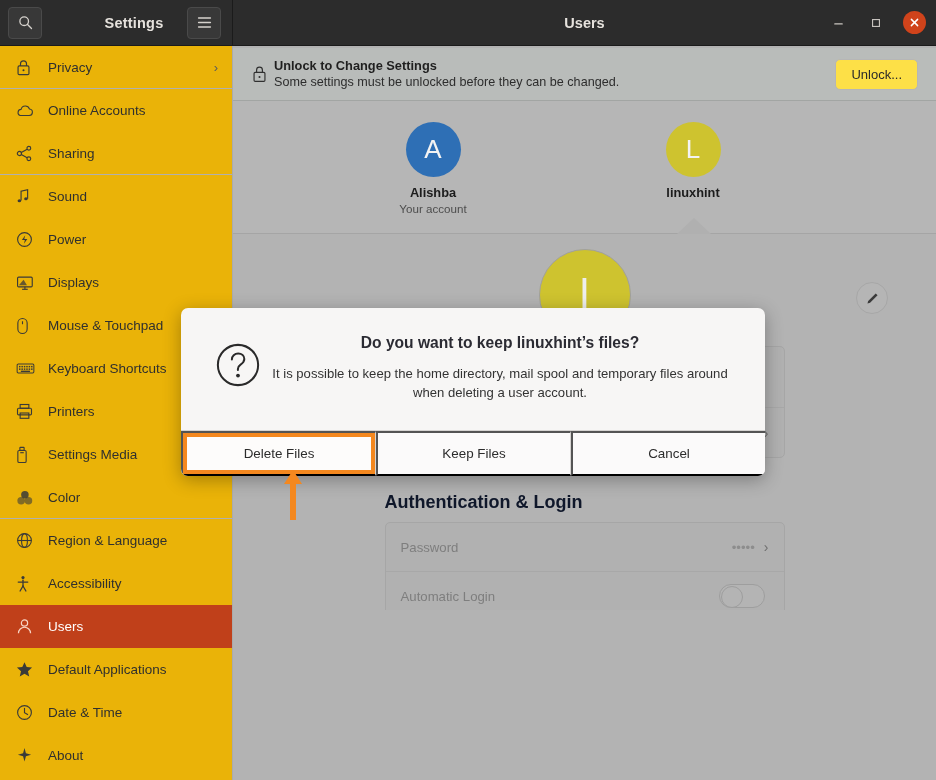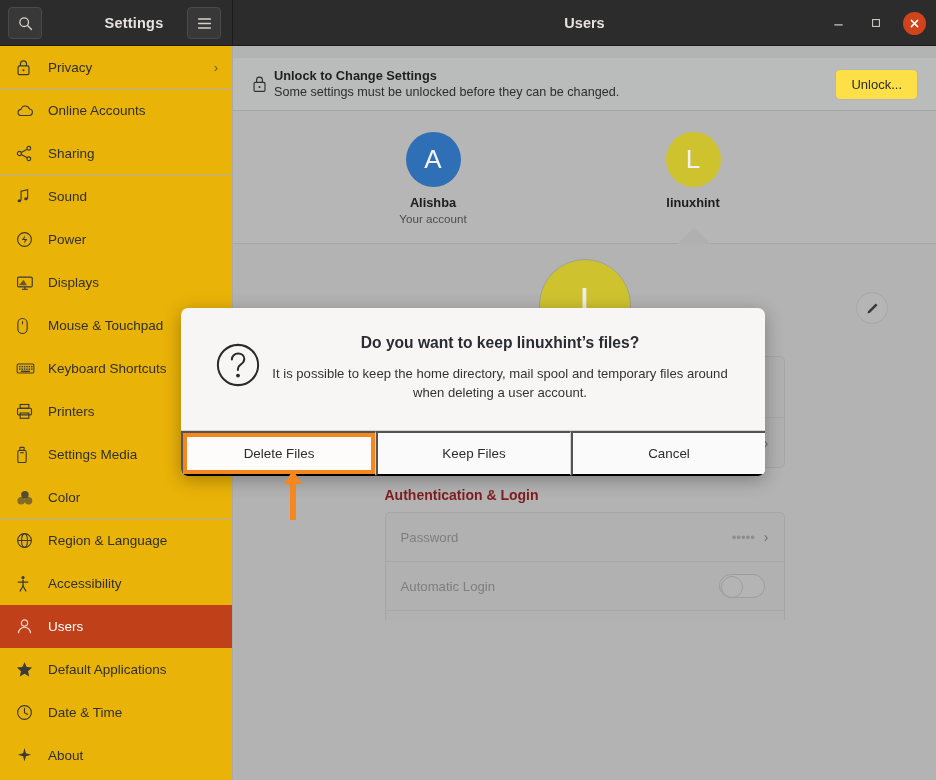--- a/index.html
+++ b/index.html
@@ -14,21 +14,21 @@
     width: 936px; height: 780px;
     background: #b3b3b3;
   }
 
   
   .titlebar {
     position: absolute; top: 0; left: 0;
     width: 936px; height: 46px;
     background: #2c2c2c;
     border-bottom: 1px solid #1b1b1b;
-    display: flex; 
+    display: flex; align-items: center;
   }
   .tb-left {
     width: 233px; height: 46px;
     display: flex; align-items: center;
     position: relative;
     border-right: 1px solid #1b1b1b;
   }
   .tb-iconbtn {
     width: 34px; height: 32px;
     background: #383838;
@@ -102,21 +102,21 @@
   .side-item .si-label { flex: 1; }
   .side-item .si-chev { color: #5c5c5a; font-size: 13px; }
   .side-item.active {
     background: #c0401a;
     color: #ffffff;
   }
   .side-item.active .si-icon { color: #f7d4c5; }
 
   
   .main {
-    position: absolute; top: 58px; left: 233px;
+    position: absolute; top: 48px; left: 233px;
     width: 703px; height: 562px;
     background: #b3b3b3;
     overflow: hidden;
   }
   .lockbar {
     height: 53px;
     background: #b9bcba;
     border-bottom: 1px solid #a2a5a3;
     display: flex; align-items: center;
     padding: 0 18px 0 13px;
@@ -228,22 +228,22 @@
     border: 1px solid #9e9e9e; background: #b4b4b4;
     position: relative; margin-right: 4px;
   }
   .toggle::after {
     content: ""; position: absolute;
     left: 1px; top: 1px;
     width: 20px; height: 20px; border-radius: 50%;
     border: 1px solid #9e9e9e; background: #b4b4b4;
   }
   .section-title {
-    width: 400px; margin: 19px auto 9px auto;
-    font-size: 14px; font-weight: bold; color: #7f1d1d;
+    width: 400px; margin: 34px auto 9px auto;
+    font-size: 18px; font-weight: bold; color: #0f172a;
   }
   .dashmark { color: #8d8d8d; margin-right: 9px; letter-spacing: 0; }
 
   
   .dialog {
     position: absolute;
     left: 181px; top: 308px;
     width: 584px;
     background: #f7f6f5;
     border-radius: 7px;

